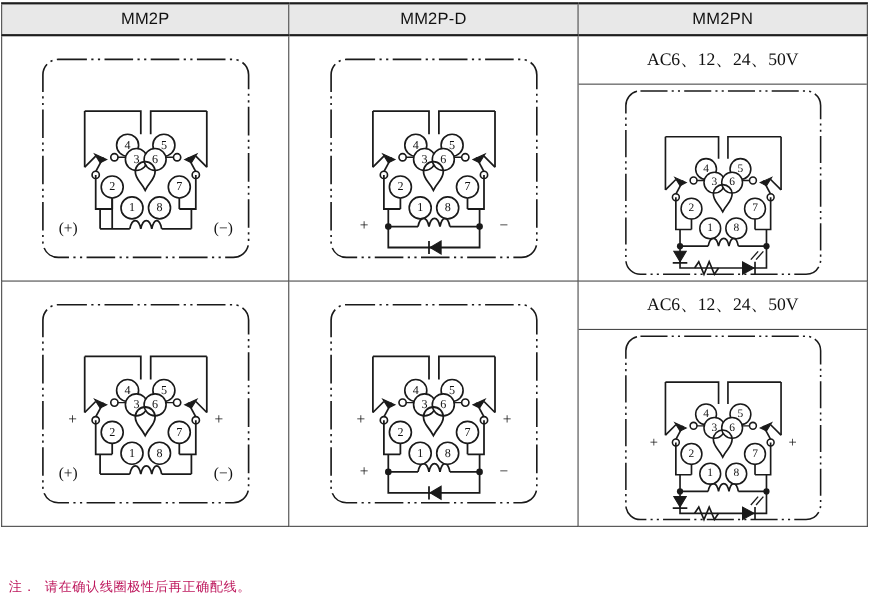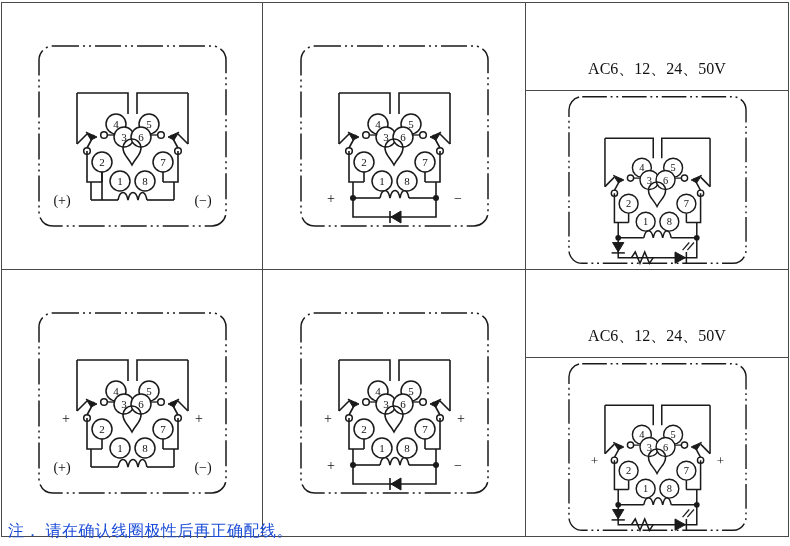--- a/index.html
+++ b/index.html
@@ -54,39 +54,38 @@
   }
 
   .subhdr {
     height: 43px;
     line-height: 43px;
     border-bottom: 1px solid #4a4a4a;
     text-align: center;
     font-family: "Liberation Serif", serif;
     font-size: 16px;
     color: #111;
-    margin-top: 44px;
   }
   .cellbody {
     display: flex;
     align-items: center;
     justify-content: center;
     height: 100%;
   }
   .cellbody.with-sub {
     height: 178px;
   }
 
   .footnote {
     position: absolute;
     left: 8px;
     bottom: 6px;
-    font-family: Liberation Serif, serif;
-    font-size: 16px;
-    color: #1d4ed8;
+    font-family: Liberation Mono, monospace;
+    font-size: 12px;
+    color: #be185d;
     letter-spacing: .5px;
   }
   svg { display: block; }
   .ink { stroke: #1a1a1a; fill: none; stroke-width: 1.6; }
   .ink-thin { stroke: #1a1a1a; fill: none; stroke-width: 1.3; }
   .outline {
     stroke: #1a1a1a;
     fill: none;
     stroke-width: 1.5;
     stroke-dasharray: 26 4 2 4 2 4;
@@ -115,20 +114,31 @@
 <div class="sheet">
 
   <table class="wiring-table">
     <colgroup>
       <col class="col-a">
         <col class="col-b">
         <col class="col-c">
     </colgroup>
 
     <tbody>
+        <tr>
+      <td class="hdr-cell">
+        <span class="hdr-label">MM2P</span>
+      </td>
+      <td class="hdr-cell">
+        <span class="hdr-label">MM2P-D</span>
+      </td>
+      <td class="hdr-cell">
+        <span class="hdr-label">MM2PN</span>
+      </td>
+    </tr>
 
     <tr>
 
       <td class="diagram-cell">
         <div class="cellbody">
           <svg width="215" height="200" viewBox="0 0 215 200">
             <rect class="outline" x="14" y="10" width="187" height="180" rx="14" ry="14"></rect>
 
             <path class="ink" d="M52 57 L52 108"></path>
             <path class="ink" d="M52 57 L103 57 L103 78"></path>

